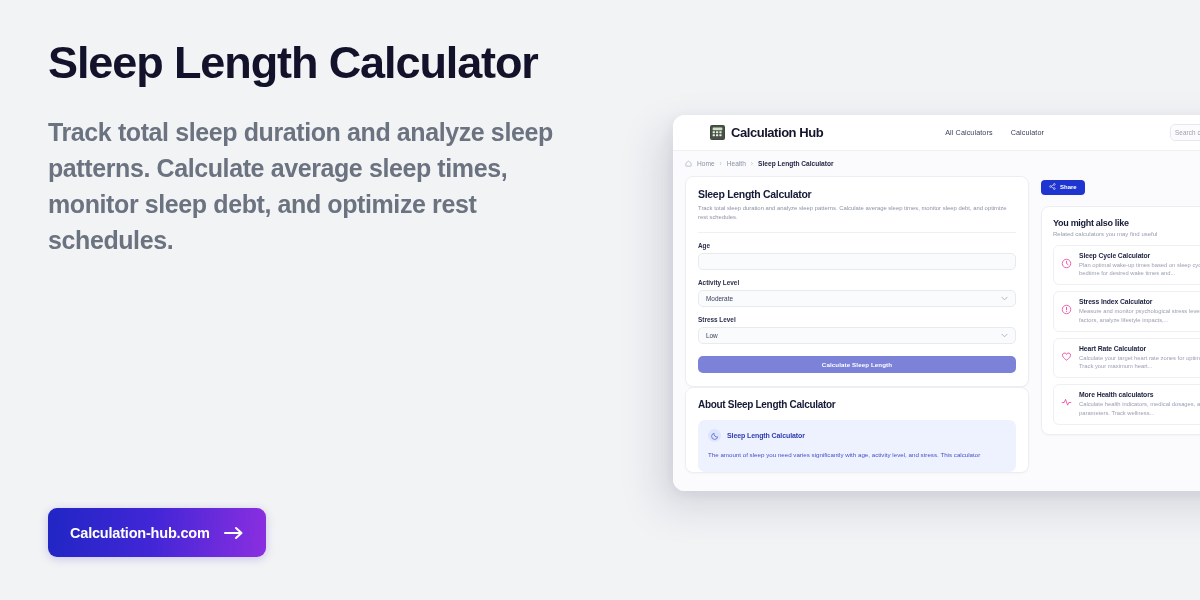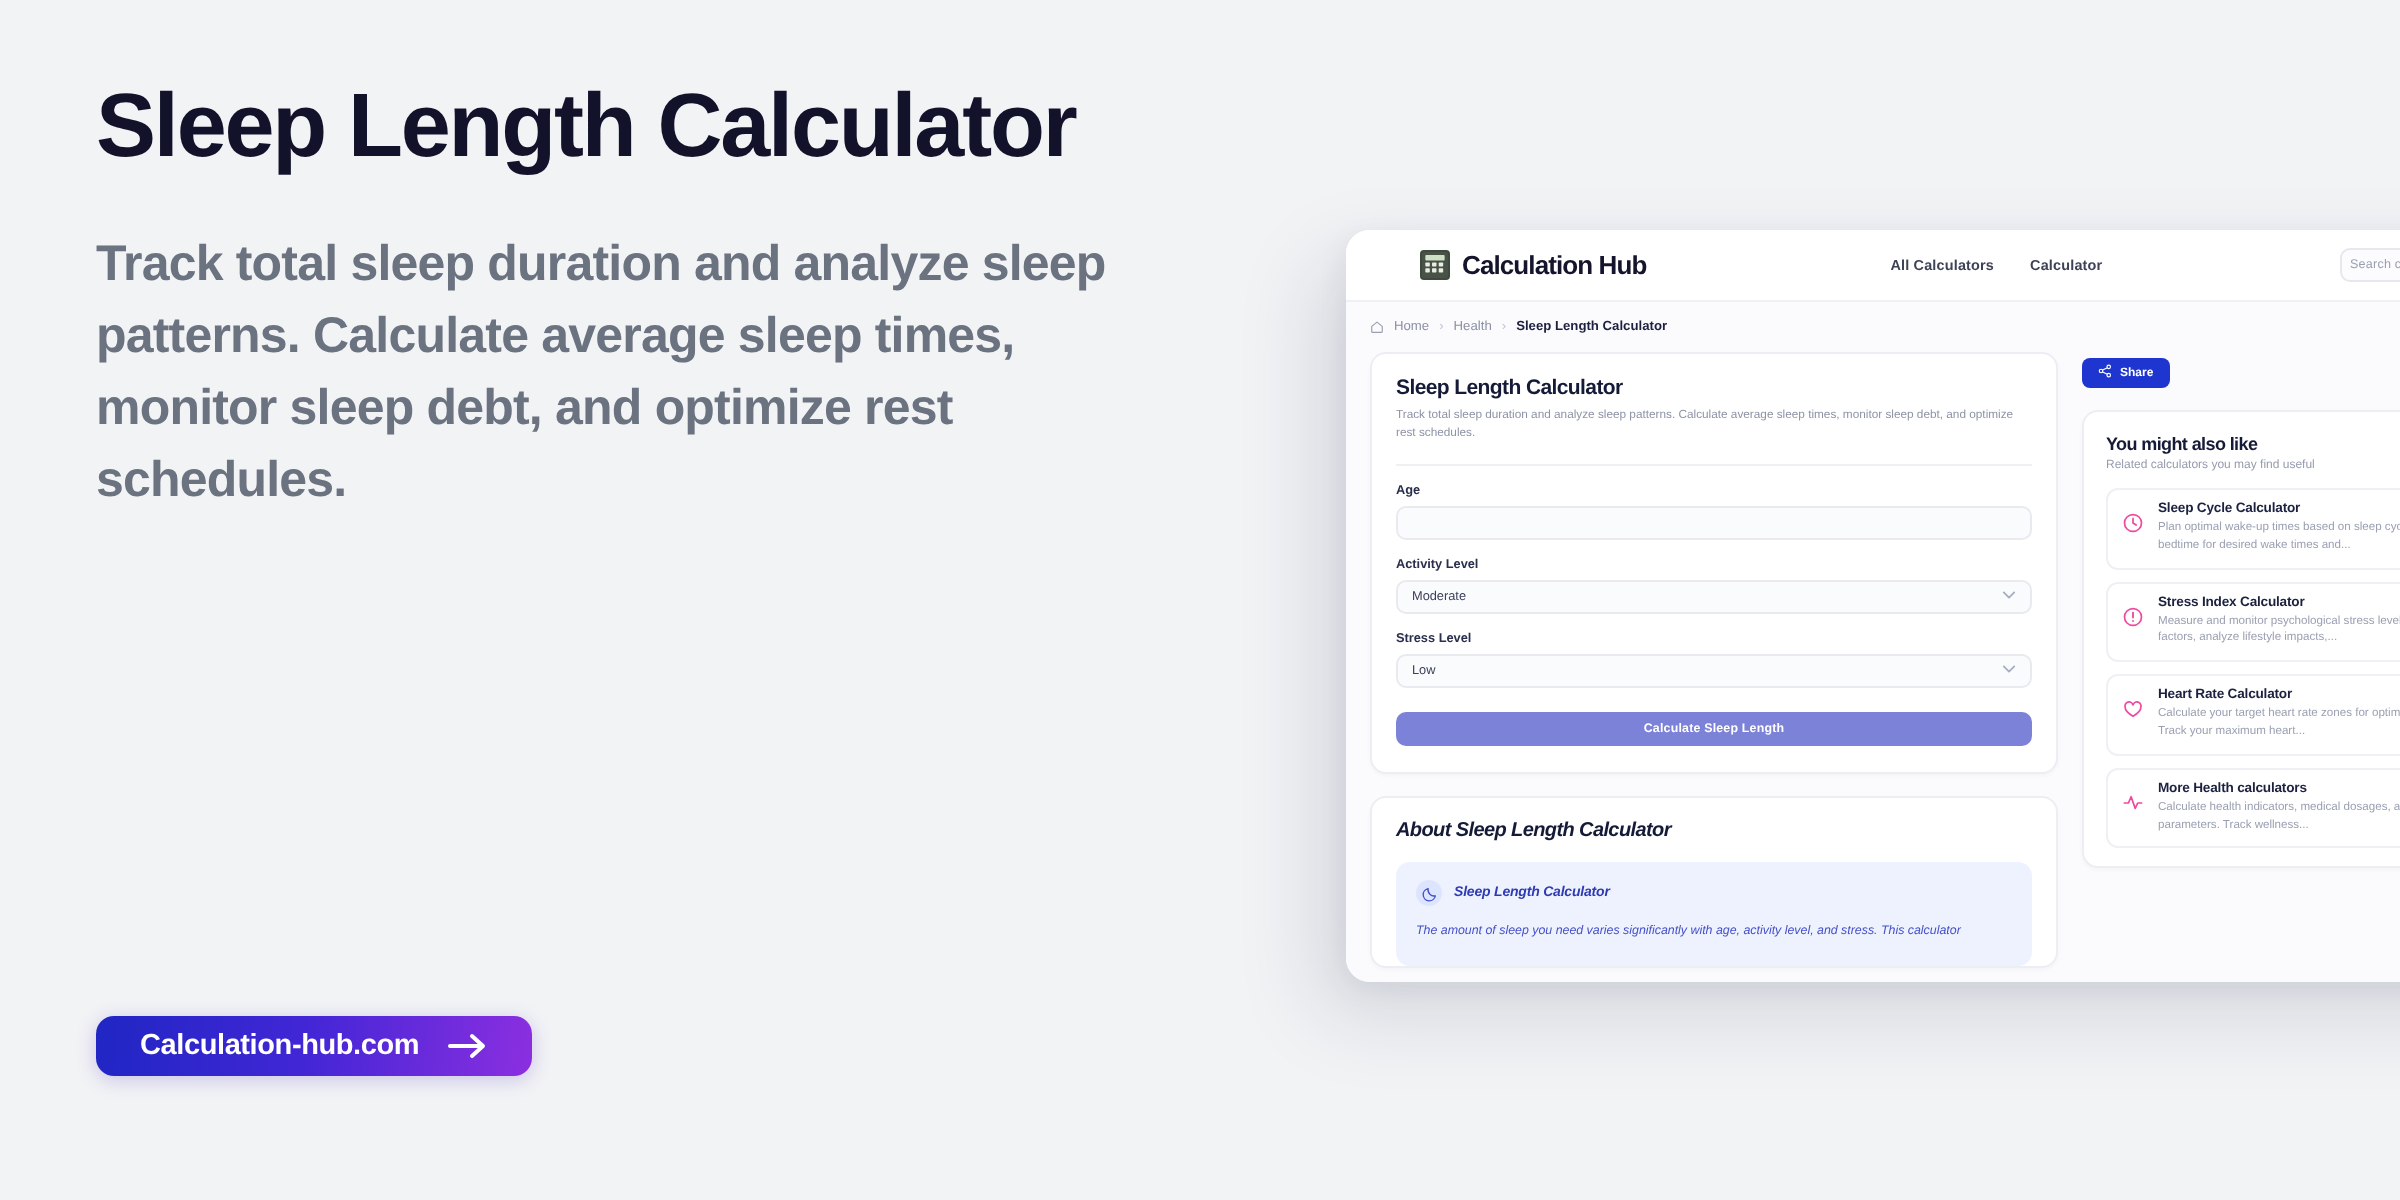--- a/index.html
+++ b/index.html
@@ -34,21 +34,21 @@
     width: 545px;
     font-size: 25px;
     line-height: 1.44;
     font-weight: 700;
     letter-spacing: -0.4px;
     color: #6b7280;
   }
   .cta {
     position: absolute;
     left: 48px; top: 508px;
-    height: 30px;
+    height: 49px;
     padding: 0 22px;
     display: inline-flex;
     align-items: center;
     gap: 14px;
     border: none;
     border-radius: 9px;
     background: linear-gradient(95deg, #2026c4 0%, #4226d6 48%, #8b2fe0 100%);
     color: #ffffff;
     font-family: "Liberation Sans", sans-serif;
     font-size: 14.5px;
@@ -86,21 +86,21 @@
     background: #3f4a3e;
     display: flex; align-items: center; justify-content: center;
     font-size: 12px; line-height: 1;
     overflow: hidden;
   }
   .brand-name {
     font-size: 13px; font-weight: 800; letter-spacing: -0.45px; color: #14152c;
   }
   .nav { display: flex; gap: 18px; margin-left: 122px; }
   .nav a {
-    font-size: 7.2px; font-weight: 700; color: #3d4257; text-decoration: none; letter-spacing: .1px;
+    font-size: 7.2px; font-weight: 400; color: #3d4257; text-decoration: none; letter-spacing: .1px;
   }
   .search-box {
     position: absolute; right: 9px; top: 9px;
     width: 94px; height: 17px;
     border: 1px solid #e6e8ee; border-radius: 5px;
     background: #fcfcfe;
     display: flex; align-items: center; padding: 0 4px;
   }
   .search-ph { font-size: 6.3px; color: #9aa0b2; flex: 1; letter-spacing: .1px; }
 
@@ -142,21 +142,21 @@
   .field-gap { height: 9px; }
   .calc-btn {
     margin-top: 12px; width: 100%; height: 17px;
     border: none; border-radius: 5px;
     background: #7c82d8; color: #fff;
     font-family: "Liberation Sans", sans-serif;
     font-size: 6.2px; font-weight: 700; letter-spacing: .1px;
     cursor: pointer;
   }
 
-  .about-card { margin-top: 11px; padding: 11px 12px 0; font-style: italic; }
+  .about-card { padding: 11px 12px 0; }
   .about-title { font-size: 10px; font-weight: 800; color: #151a37; letter-spacing: -0.3px; }
   .about-box {
     margin-top: 10px;
     background: #eef2ff;
     border-radius: 7px;
     padding: 9px 10px 12px;
   }
   .about-head { display: flex; align-items: center; gap: 6px; }
   .moon-wrap {
     width: 13px; height: 13px; border-radius: 50%;

